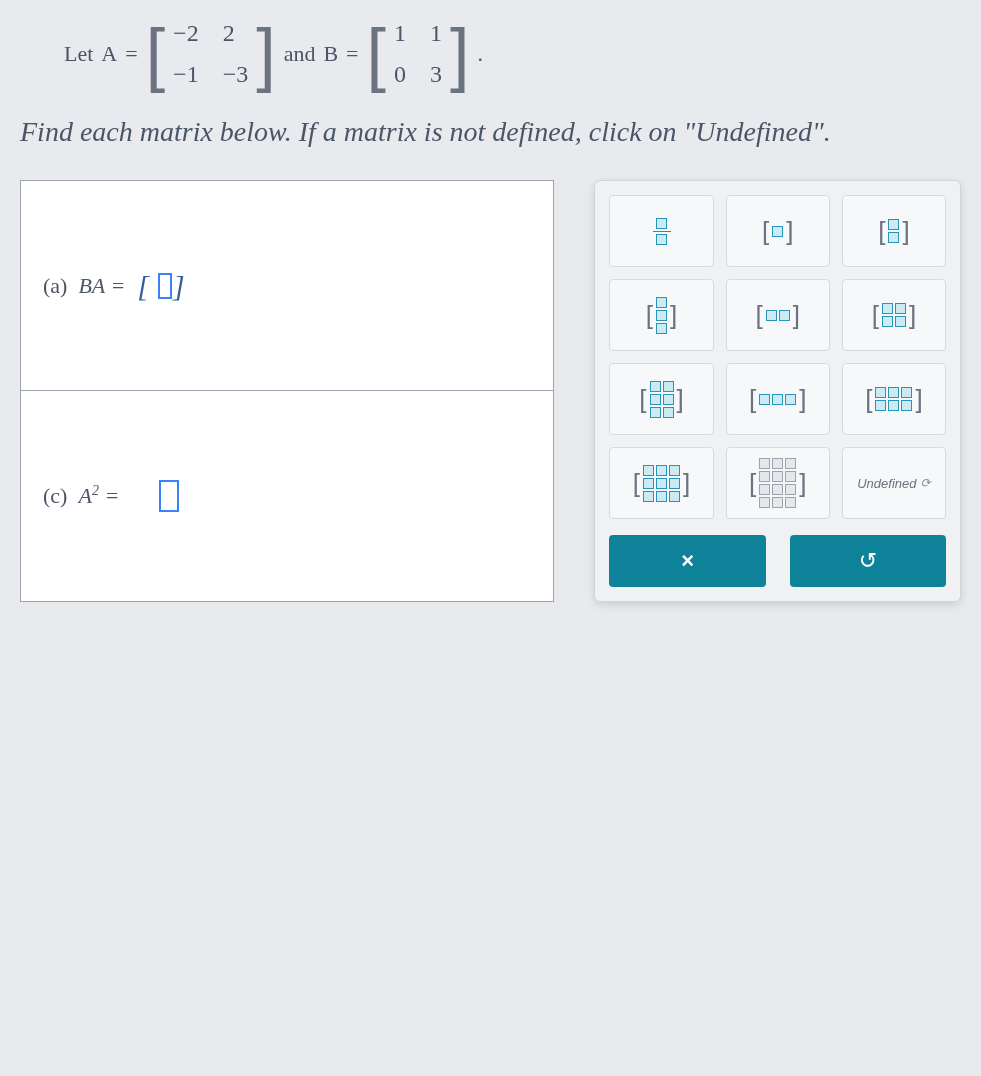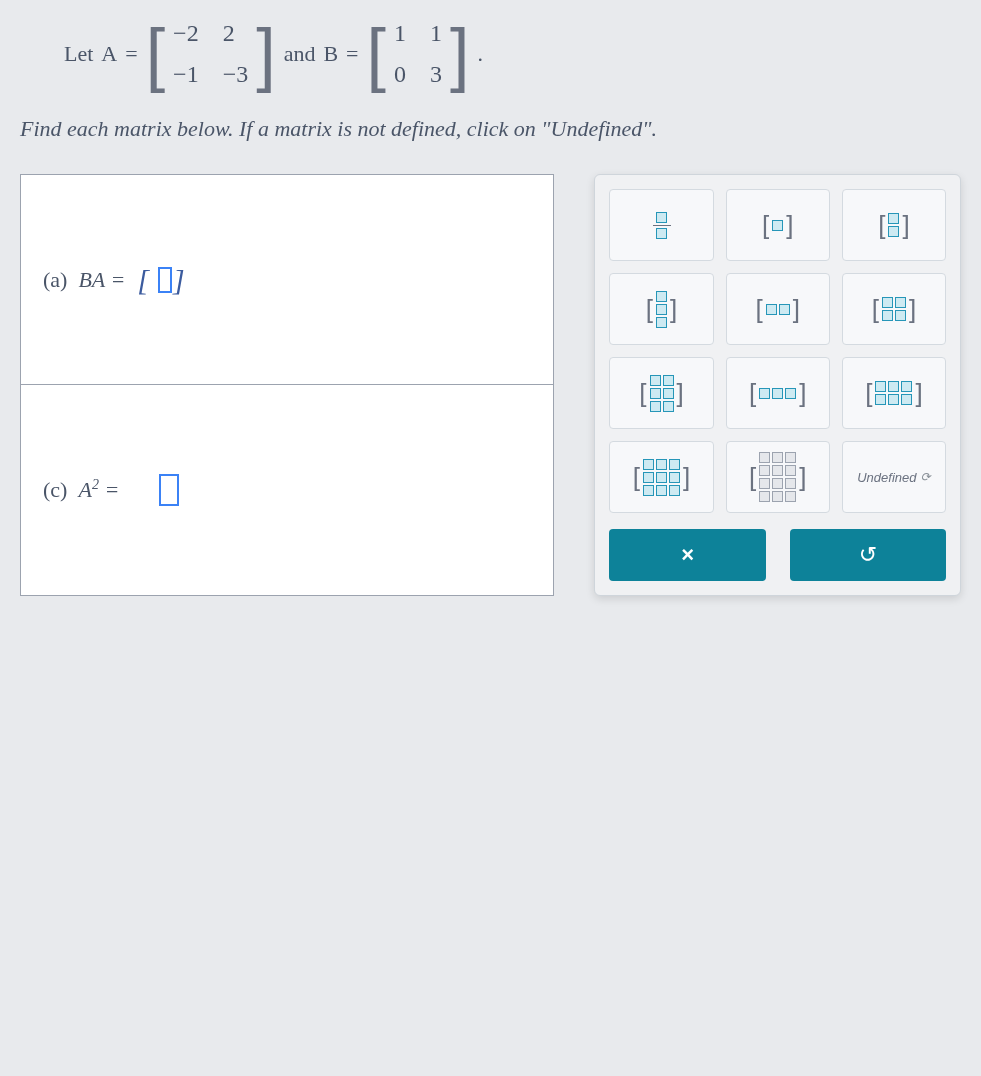--- a/index.html
+++ b/index.html
@@ -25,21 +25,21 @@
     }
     .matrix-content {
       display: grid;
       grid-template-columns: auto auto;
       gap: 14px 24px;
       padding: 0 8px;
       font-size: 24px;
       font-style: normal;
       font-family: Georgia, serif;
     }
-    .instruction { font-style: italic; font-size: 22px; margin: 28px 0 32px 0; color: #4a5568; }
+    .instruction { font-style: italic; font-size: 28px; margin: 28px 0 32px 0; color: #4a5568; }
     .main-row { display: flex; gap: 40px; align-items: flex-start; }
     .answer-panel {
       background: #fff;
       border: 1px solid #9ca3af;
       width: 540px;
     }
     .answer-cell {
       border-bottom: 1px solid #9ca3af;
       min-height: 210px;
       padding: 20px 22px;

